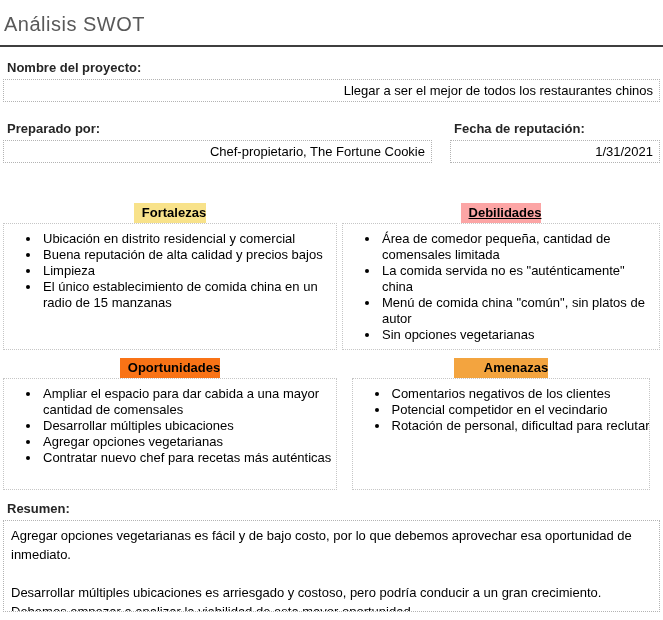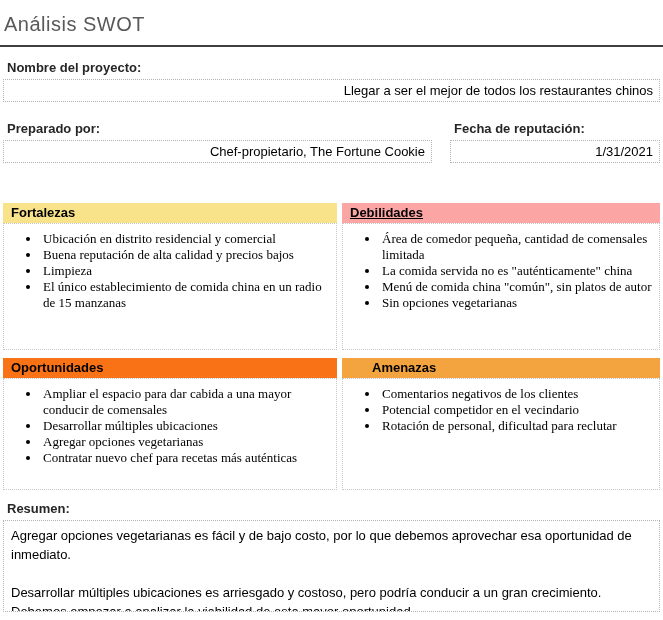--- a/index.html
+++ b/index.html
@@ -55,42 +55,41 @@
   .col-left  { width:429px; }
   .col-right { flex:1; }
 
   .swot-grid {
     display:grid;
     grid-template-columns:334px 1fr;
     column-gap:5px;
     row-gap:8px;
     margin-top:40px;
   }
-  .quadrant { display:flex; flex-direction:column; }
+  .quadrant { display:flex; flex-direction:column;align-items:center; }
   .quad-header {
     height:20px;
     line-height:20px;
     font-size:13px;
     font-weight:bold;
     color:#000;
     padding-left:8px;
     box-sizing:border-box;
   }
   .quad-body {
     border:1px dotted #c6c6c6;
     box-sizing:border-box;
     background:#fff;
     overflow:hidden;
   }
   .row1 .quad-body { height:127px; }
   .row2 .quad-body { height:112px; }
   .quad-body ul {
     margin:7px 0 0 0;
     padding-left:37px;
-    font-family:Liberation Serif, serif;
   }
   .quad-body li {
     font-size:13px;
     line-height:16px;
     padding-left:2px;
   }
 
   .summary-block { margin-top:11px; }
   textarea.summary-area {
     width:100%;
@@ -148,21 +147,21 @@
             <li>Menú de comida china "común", sin platos de autor</li>
             <li>Sin opciones vegetarianas</li>
           </ul>
       </div>
     </div>
 
     <div class="quadrant row2">
       <div class="quad-header" style="background: #f97316;">Oportunidades</div>
       <div class="quad-body">
         <ul>
-            <li>Ampliar el espacio para dar cabida a una mayor conducir de comensales</li>
+            <li>Ampliar el espacio para dar cabida a una mayor cantidad de comensales</li>
             <li>Desarrollar múltiples ubicaciones</li>
             <li>Agregar opciones vegetarianas</li>
             <li>Contratar nuevo chef para recetas más auténticas</li>
           </ul>
       </div>
     </div>
 
     <div class="quadrant row2">
       <div class="quad-header" style="background: rgb(243, 164, 63); padding-left: 30px;">Amenazas</div>
       <div class="quad-body">

